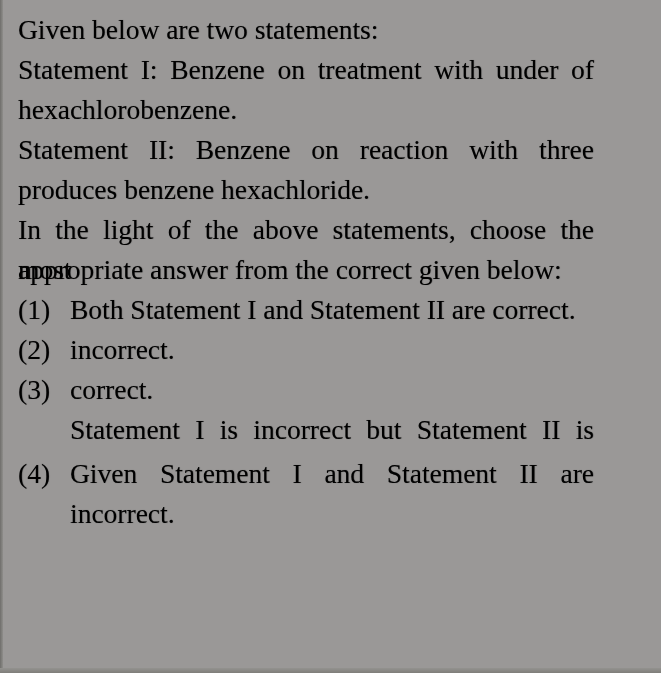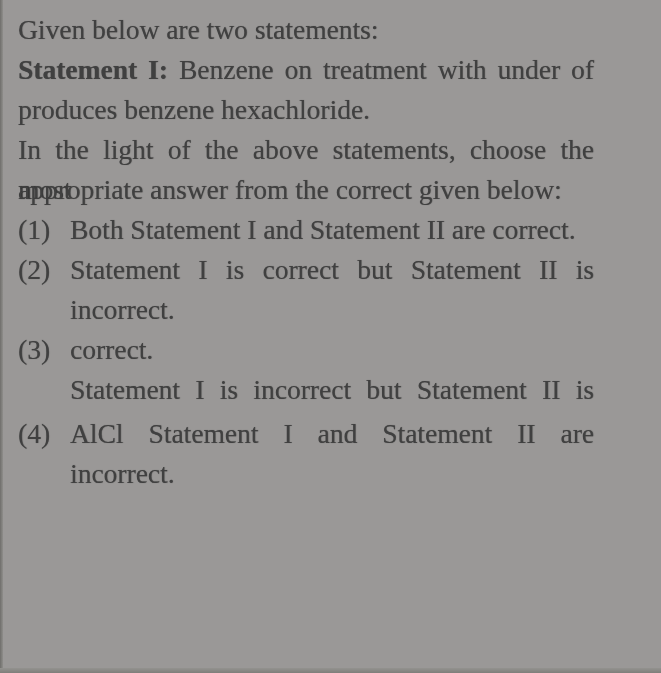--- a/index.html
+++ b/index.html
@@ -8,39 +8,39 @@
     background: #888;
   }
   .canvas {
     position: relative;
     width: 661px;
     height: 673px;
     background: #9a9897;
     overflow: hidden;
     font-family: "Liberation Serif", "DejaVu Serif", serif;
     font-size: 27.5px;
-    color: #404040;
+    color: #000000;
   }
   .content {
     position: absolute;
     left: 18px;
     top: 10px;
     width: 576px;
   }
   .line {
     height: 40px;
     line-height: 40px;
     text-align: left;
     text-shadow: 0.4px 0.4px 0.8px rgba(25,25,25,0.45);
   }
   .line.just {
     text-align: justify;
     text-align-last: justify;
   }
-  .b { font-weight: 700; }
+  .b { font-weight: 400; }
   sub {
     font-size: 0.62em;
     line-height: 0;
     vertical-align: -0.2em;
   }
   .option { display: flex; }
   .option.gap { margin-top: 4px; }
   .num {
     flex: 0 0 52px;
     width: 52px;
@@ -63,49 +63,50 @@
   }
 </style>
 </head>
 <body>
 
 <div class="canvas">
   <div class="content">
     <div id="stem">
         <div class="line"><span>Given below are two statements:</span></div>
         <div class="line just"><span class="b">Statement I:</span><span> Benzene on treatment with under of</span></div>
+        <div class="line"><span>hexachlorobenzene.</span></div>
+        <div class="line just"><span class="b">Statement II:</span><span> Benzene on reaction with three</span></div>
         <div class="line"><span>produces benzene hexachloride.</span></div>
         <div class="line just"><span>In the light of the above statements, choose the most</span></div>
         <div class="line"><span>appropriate answer from the correct given below:</span></div>
       </div>
     <div id="options">
         <div class="option">
           <div class="num">(1)</div>
           <div class="obody">
             <div class="line"><span>Both Statement I and Statement II are correct.</span></div>
           </div>
         </div>
         <div class="option">
           <div class="num">(2)</div>
           <div class="obody">
-            <div class="line just"><span>Statement I is correct but Statement II is</span></div>
             <div class="line"><span>incorrect.</span></div>
           </div>
         </div>
         <div class="option">
           <div class="num">(3)</div>
           <div class="obody">
             <div class="line"><span>correct.</span></div>
             <div class="line just"><span>Statement I is incorrect but Statement II is</span></div>
           </div>
         </div>
         <div class="option gap">
           <div class="num">(4)</div>
           <div class="obody">
-            <div class="line just"><span>AlCl Statement I and Statement II are</span></div>
+            <div class="line just"><span>Given Statement I and Statement II are</span></div>
             <div class="line"><span>incorrect.</span></div>
           </div>
         </div>
       </div>
   </div>
   <div class="edge-left"></div>
   <div class="edge-bottom"></div>
 </div>
 
 </body></html>

